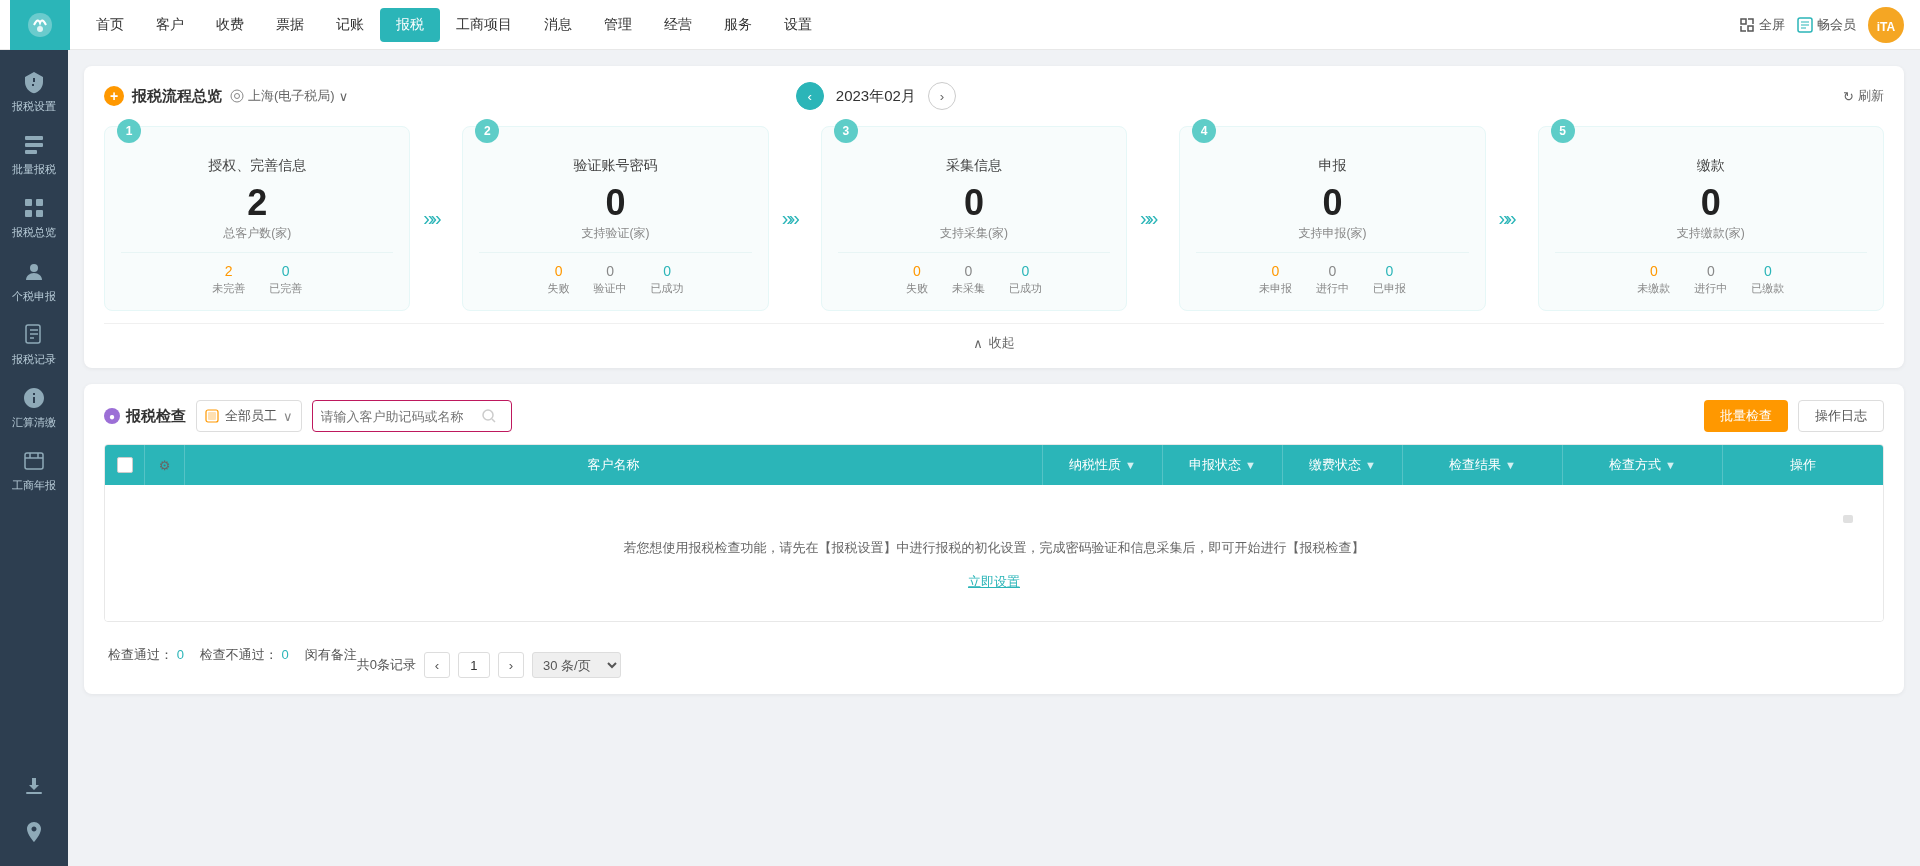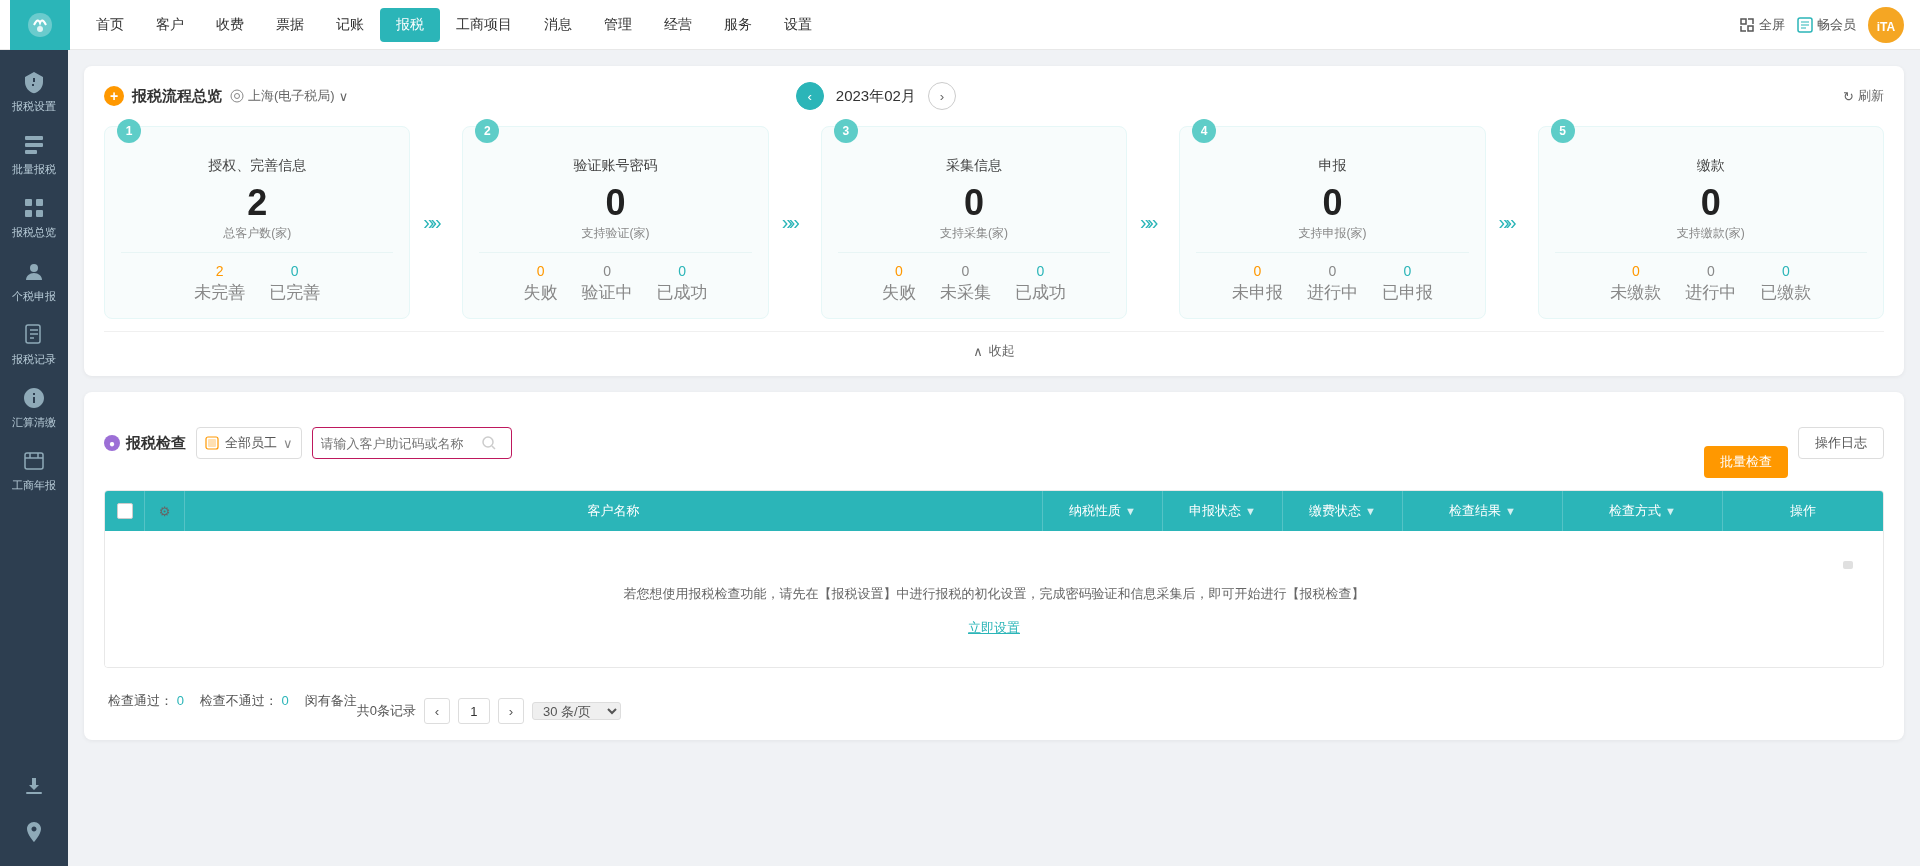--- a/index.html
+++ b/index.html
@@ -44,51 +44,51 @@
     .process-card { background: #f8fcfc; border: 1px solid #e6f7f7; border-radius: 8px; padding: 14px 16px; position: relative; }
     .process-num { position: absolute; top: -8px; left: 12px; width: 24px; height: 24px; background: #5ecdc8; border-radius: 50%; display: flex; align-items: center; justify-content: center; color: #fff; font-size: 12px; font-weight: bold; }
     .process-card-title { font-size: 14px; color: #444; text-align: center; margin: 8px 0 10px; padding-top: 8px; }
     .process-big-num { font-size: 36px; font-weight: bold; color: #222; text-align: center; line-height: 1; }
     .process-label { text-align: center; color: #888; font-size: 12px; margin-top: 4px; }
     .process-sub { display: flex; justify-content: center; gap: 24px; margin-top: 10px; padding-top: 10px; border-top: 1px solid #e8f5f5; }
     .process-sub-item { display: flex; flex-direction: column; align-items: center; gap: 2px; }
     .process-sub-num { font-size: 14px; font-weight: 500; }
     .process-sub-num.orange { color: #ff9800; }
     .process-sub-num.blue { color: #2bb5b8; }
-    .process-sub-label { font-size: 17px; color: #888; }
+    .process-sub-label { font-size: 11px; color: #888; }
     .arrow-between { display: flex; align-items: center; justify-content: center; }
 
     .collapse-btn { display: flex; align-items: center; justify-content: center; gap: 6px; margin-top: 12px; cursor: pointer; color: #666; font-size: 13px; border-top: 1px solid #f0f0f0; padding-top: 10px; }
 
     
     .tax-check-header { display: flex; align-items: center; gap: 10px; margin-bottom: 12px; }
     .tax-check-title { font-size: 15px; font-weight: bold; color: #333; display: flex; align-items: center; gap: 6px; }
     .employee-select { display: flex; align-items: center; border: 1px solid #ddd; border-radius: 4px; height: 32px; padding: 0 8px; gap: 6px; color: #555; cursor: pointer; background: #fff; font-size: 13px; }
     .search-box { display: flex; align-items: center; border: 1px solid #be185d; border-radius: 4px; height: 32px; padding: 0 8px; flex: 0 0 200px; background: #fff; }
     .search-box input { border: none; outline: none; font-size: 13px; color: #999; width: 160px; }
-    .batch-check-btn { margin-left: auto; background: #ff9800; color: #fff; border: none; border-radius: 4px; height: 32px; padding: 0 16px; cursor: pointer; font-size: 13px; margin-top: 38px; }
+    .batch-check-btn { margin-left: auto; background: #ff9800; color: #fff; border: none; border-radius: 4px; height: 32px; padding: 0 16px; cursor: pointer; font-size: 13px; }
     .op-log-btn { border: 1px solid #ddd; background: #fff; border-radius: 4px; height: 32px; padding: 0 16px; cursor: pointer; font-size: 13px; color: #555; }
 
     
     .table-container { border: 1px solid #e8e8e8; border-radius: 4px; overflow: hidden; }
     .table-header { display: grid; grid-template-columns: 40px 40px 1fr 120px 120px 120px 160px 160px 160px; background: #2bb5b8; color: #fff; font-size: 13px; }
     .th { padding: 10px 8px; display: flex; align-items: center; justify-content: center; gap: 4px; border-right: 1px solid rgba(255,255,255,0.2); }
     .th:last-child { border-right: none; }
     .table-body { min-height: 120px; background: #fff; display: flex; align-items: center; justify-content: center; flex-direction: column; gap: 12px; padding: 30px; }
     .table-empty-text { color: #666; font-size: 13px; text-align: center; line-height: 2; }
     .table-empty-link { color: #2bb5b8; cursor: pointer; text-decoration: underline; }
 
     
     .table-footer { display: flex; align-items: center; margin-top: 10px; padding: 0 4px; }
     .footer-left { display: flex; gap: 16px; align-items: center; color: #555; font-size: 13px; }
     .footer-left a { color: #2bb5b8; cursor: pointer; }
     .footer-right { display: flex; align-items: center; gap: 8px; color: #555; font-size: 13px; margin-top: 20px; }
     .page-btn { width: 26px; height: 26px; border: 1px solid #ddd; background: #fff; border-radius: 3px; cursor: pointer; display: flex; align-items: center; justify-content: center; color: #555; }
     .page-num { width: 32px; height: 26px; border: 1px solid #ddd; background: #fff; border-radius: 3px; display: flex; align-items: center; justify-content: center; color: #333; }
-    .per-page-select { border: 1px solid #ddd; border-radius: 3px; height: 18px; padding: 0 6px; font-size: 13px; color: #555; cursor: pointer; }
+    .per-page-select { border: 1px solid #ddd; border-radius: 3px; height: 26px; padding: 0 6px; font-size: 13px; color: #555; cursor: pointer; }
 
     .plus-circle { display: inline-flex; align-items: center; justify-content: center; width: 20px; height: 20px; border-radius: 50%; background: #ff9800; color: #fff; font-size: 14px; font-weight: bold; }
     .purple-circle { display: inline-flex; align-items: center; justify-content: center; width: 16px; height: 16px; border-radius: 50%; background: #9c6fd6; color: #fff; font-size: 10px; }
     .filter-icon { font-size: 11px; color: rgba(255,255,255,0.8); }
 
     .checkbox-custom { width: 16px; height: 16px; border: 1px solid #ccc; border-radius: 2px; background: #fff; cursor: pointer; }
     .gear-icon { width: 20px; height: 20px; display: flex; align-items: center; justify-content: center; cursor: pointer; color: #666; }
   </style>
 </head>
 <body>

